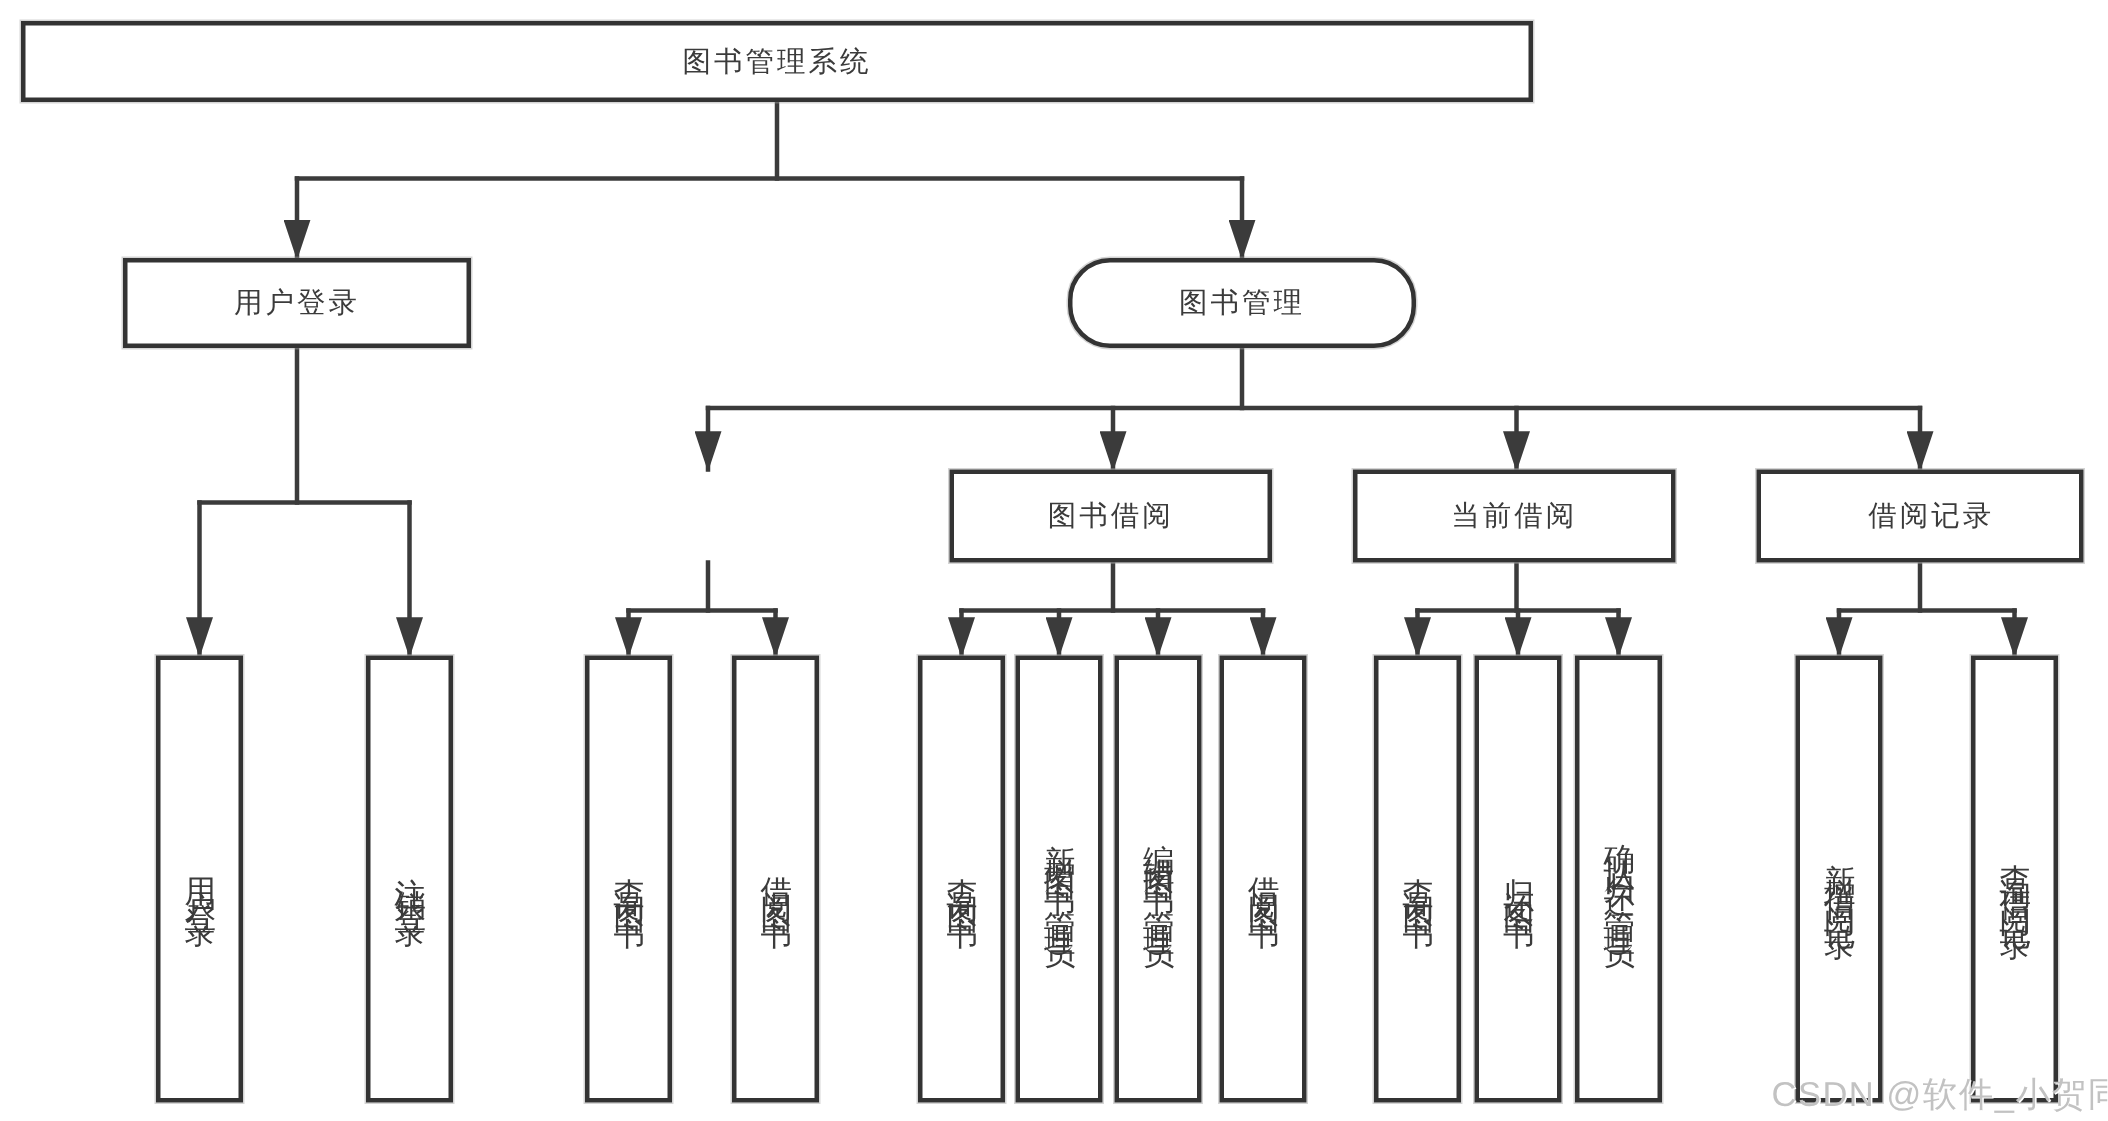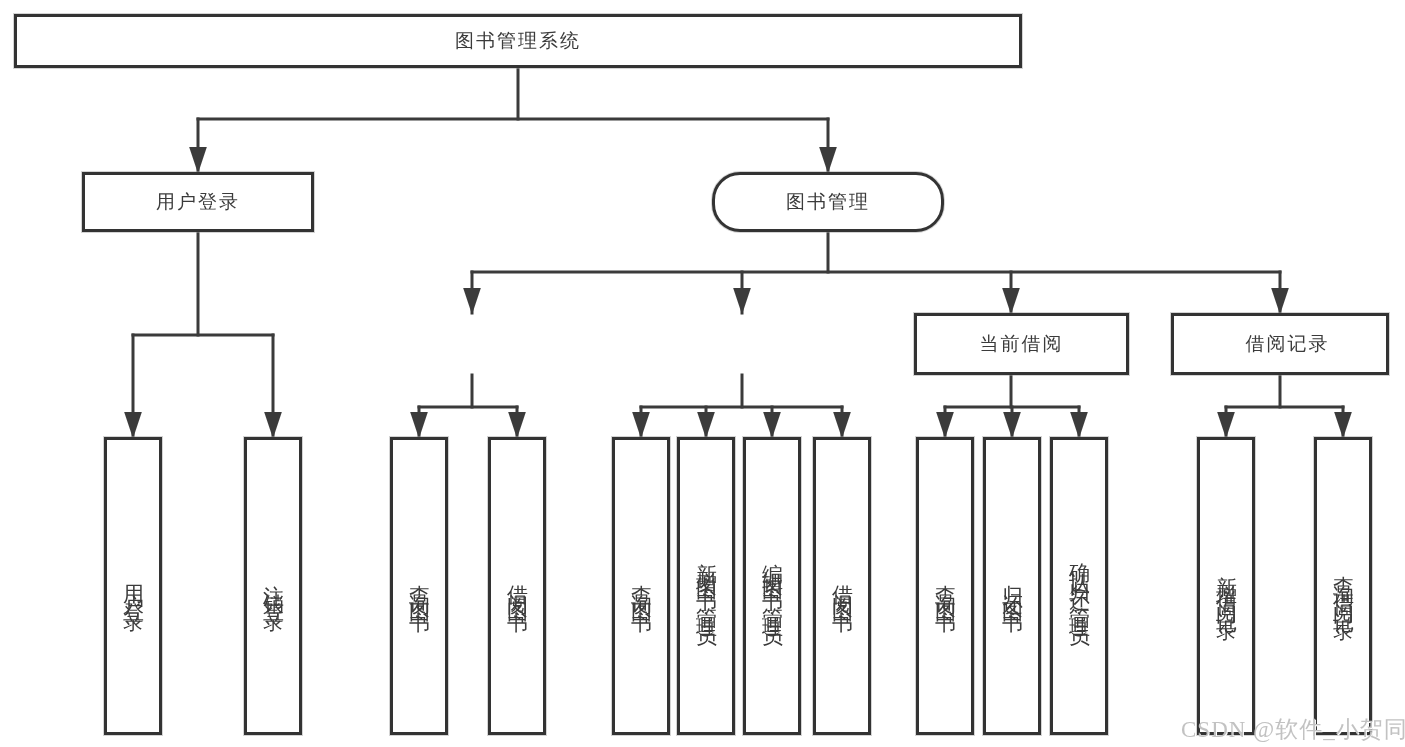--- a/index.html
+++ b/index.html
@@ -1,21 +1,21 @@
 <!DOCTYPE html>
 <html><head>
 <meta charset="utf-8">
 <style>
   html, body { margin: 0; padding: 0; background: #ffffff; }
   #canvas {
     position: relative;
     width: 1405px;
     height: 747px;
     background: #ffffff;
-    font-family: Liberation Serif, serif;
+    font-family: Liberation Sans, sans-serif;
     overflow: hidden;
   }
   #connectors {
     position: absolute;
     left: 0; top: 0;
     width: 1405px; height: 747px;
   }
   .box {
     position: absolute;
     box-sizing: border-box;
@@ -42,21 +42,21 @@
     white-space: nowrap;
   }
   
   .n-root  { left: 14px;  top: 14px;  width: 1008px; height: 54px; }
   
   .n-user  { left: 82px;  top: 172px; width: 232px; height: 60px; }
   .n-book  { left: 712px; top: 172px; width: 232px; height: 60px; border-radius: 28px; }
   
   .n-l3a { left: 363px;  top: 313px; width: 218px; height: 62px; }
   .n-l3b { left: 633px;  top: 313px; width: 215px; height: 62px; }
-  .n-l3c { left: 902px;  top: 313px; width: 215px; height: 62px; margin-left: 12px; }
+  .n-l3c { left: 902px;  top: 313px; width: 215px; height: 62px; }
   .n-l3d { left: 1171px; top: 313px; width: 218px; height: 62px; padding-left: 15px; }
   
   .leaf { top: 437px; width: 58px; height: 298px; }
   .lf-g1a { left: 104px; }  .lf-g1b { left: 244px; }
   .lf-g2a { left: 390px; }  .lf-g2b { left: 488px; }
   .lf-g3a { left: 612px; }  .lf-g3b { left: 677px; }
   .lf-g3c { left: 743px; }  .lf-g3d { left: 813px; }
   .lf-g4a { left: 916px; }  .lf-g4b { left: 983px; }  .lf-g4c { left: 1050px; }
   .lf-g5a { left: 1197px; } .lf-g5b { left: 1314px; }
   .watermark {
@@ -143,20 +143,23 @@
     <span class="h-label">图书管理系统</span>
   </div>
 
   <div class="box n-user">
     <span class="h-label">用户登录</span>
   </div>
   <div class="box n-book">
     <span class="h-label">图书管理</span>
   </div>
 
+  <div class="box n-l3b">
+    <span class="h-label">图书借阅</span>
+  </div>
   <div class="box n-l3c">
     <span class="h-label">当前借阅</span>
   </div>
   <div class="box n-l3d">
     <span class="h-label">借阅记录</span>
   </div>
 
   <div class="box leaf lf-g1a">
     <span class="v-label">用户登录</span>
   </div>

